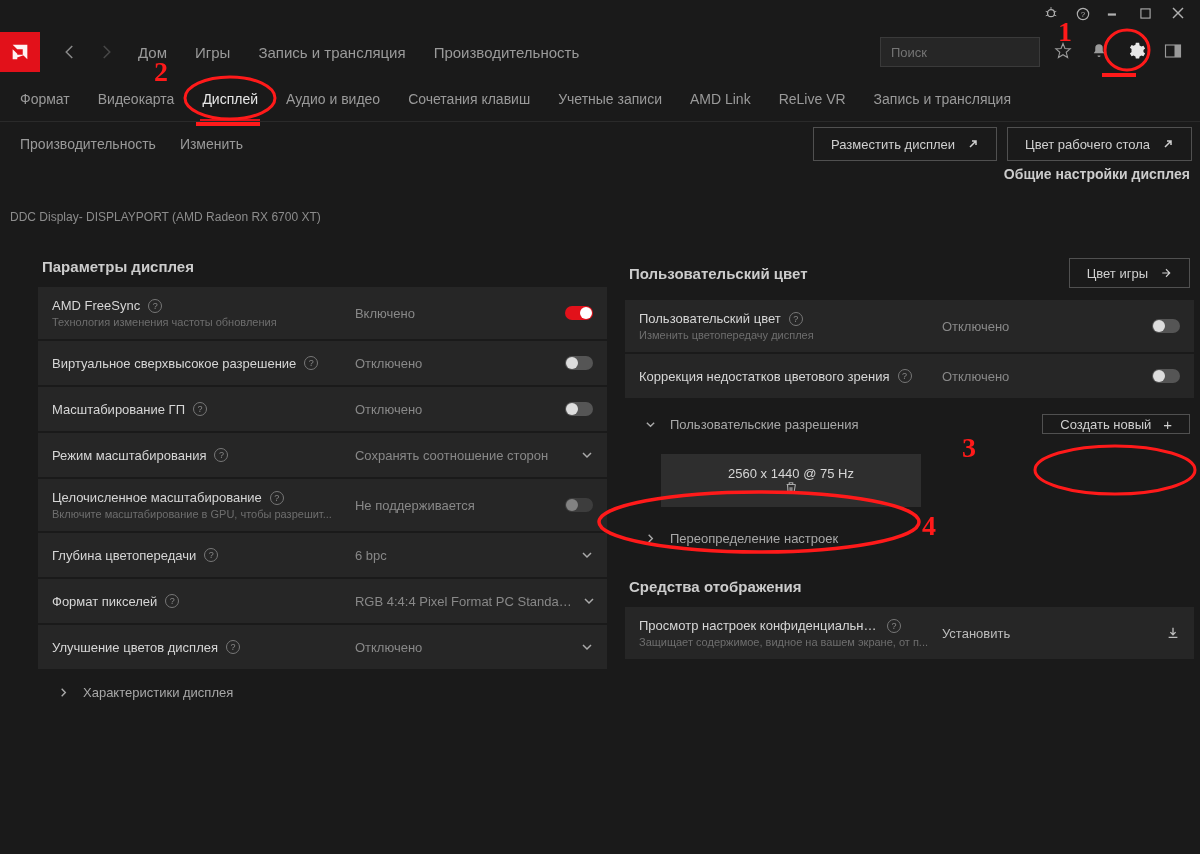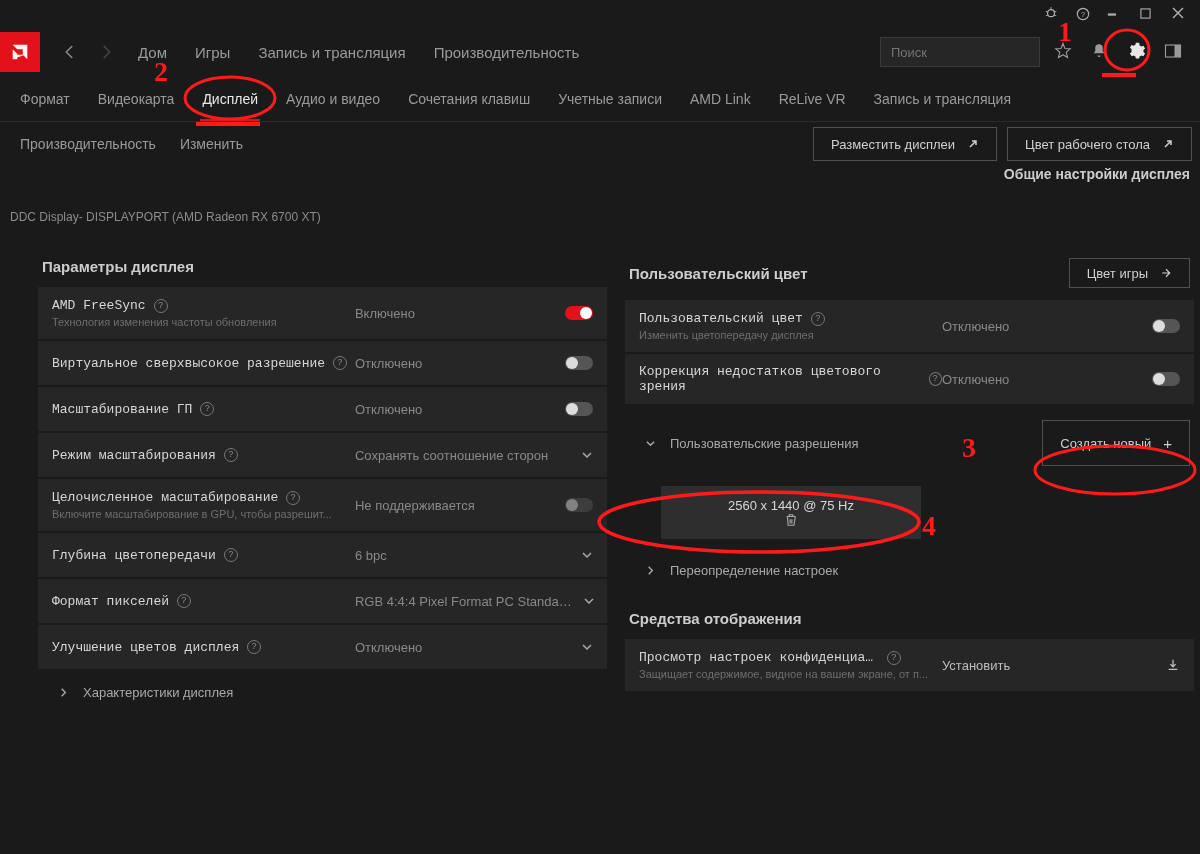--- a/index.html
+++ b/index.html
@@ -23,21 +23,21 @@
 .tert-bar .spacer { flex:1; }
 .action-btn { border:1px solid #505050; height:34px; display:flex; align-items:center; gap:12px; padding:0 17px; color:#d0d0d0; font-size:13px; cursor:pointer; margin-left:10px; }
 .section-title { color:#ccc; font-size:14px; font-weight:600; padding:0 10px; margin-bottom:10px;text-align:right;}
 .display-info { color:#8c8c8c; font-size:12px; padding:0 10px; margin:28px 0 34px; }
 .cols { display:flex; gap:18px; padding:0 6px;margin-left:32px; }
 .col { flex:1; min-width:0; }
 .col-head { display:flex; align-items:center; justify-content:space-between; padding:0 4px 12px;}
 .col-head h3 { color:#ccc; font-size:15px; font-weight:600; }
 .setting-row { display:flex; align-items:center; background:#262626; margin-bottom:2px; min-height:52px; padding:10px 14px; }
 .setting-row .lbl { display:flex; flex-direction:column; gap:3px; flex:0 0 56%; }
-.setting-row .lbl .t { color:#d6d6d6; font-size:13px; display:flex; align-items:center; gap:8px;font-family:Liberation Mono, monospace;}
+.setting-row .lbl .t { color:#d6d6d6; font-size:13px; display:flex; align-items:center; gap:8px;}
 .setting-row .lbl .d { color:#6e6e6e; font-size:11px; white-space:nowrap; overflow:hidden; text-overflow:ellipsis;}
 .setting-row .val { flex:1; color:#888; font-size:13px; display:flex; align-items:center; justify-content:space-between; gap:8px;}
 .setting-row.row-thin { min-height:44px; }
 .help-ic { width:14px; height:14px; border:1px solid #777; border-radius:50%; display:inline-flex; align-items:center; justify-content:center; font-size:9px; color:#888;}
 .toggle { width:28px; height:14px; background:#555; border-radius:7px; position:relative; cursor:pointer;}
 .toggle::after { content:""; position:absolute; width:12px;height:12px; background:#ddd; border-radius:50%; top:1px; left:1px; transition:.1s;}
 .toggle.on { background:#e2111a; }
 .toggle.on::after { left:15px; background:#fff;}
 .chev { width:12px; color:#aaa; }
 .sub-section { display:flex; align-items:center; gap:14px; padding:14px 10px 10px 20px; }
@@ -322,21 +322,21 @@
         </div>
     </div>
 
     <div class="sub-section" style="justify-content:space-between; padding-right:4px;">
       <div style="display:flex; gap:14px; align-items:center;">
         <svg width="11" height="11" viewBox="0 0 12 12">
             <path d="M2 4l4 4 4-4" fill="none" stroke="#aaa" stroke-width="1.5"></path>
           </svg>
         <span class="txt">Пользовательские разрешения</span>
       </div>
-      <div class="action-btn" style="height:46px;margin:0">
+      <div class="action-btn" style="height:20px;margin:0">
         <span>Создать новый</span>
         <span style="font-size:15px;line-height:1">+</span>
       </div>
     </div>
 
     <div class="res-chip">
       <span>2560 x 1440 @ 75 Hz</span>
       <svg width="14" height="14" viewBox="0 0 16 16">
           <path d="M3 4h10M6 4V2h4v2m-6 0 .7 10h6.6L13 4M7 7v5M9 7v5" fill="none" stroke="#aaa" stroke-width="1.3"></path>
         </svg>

